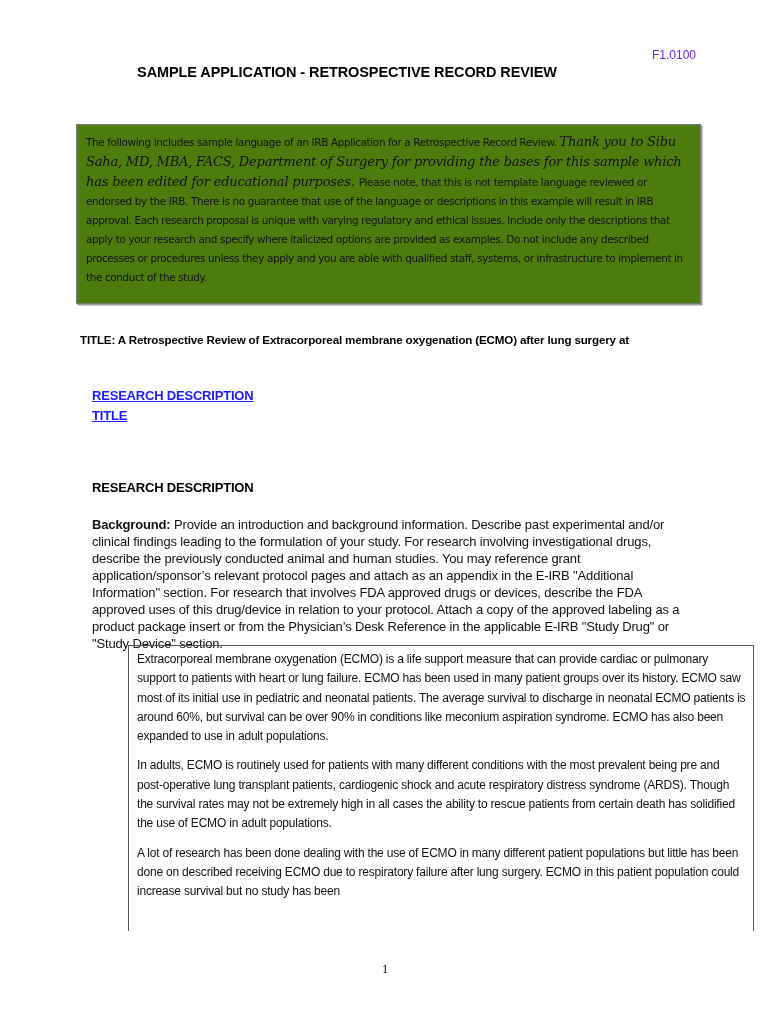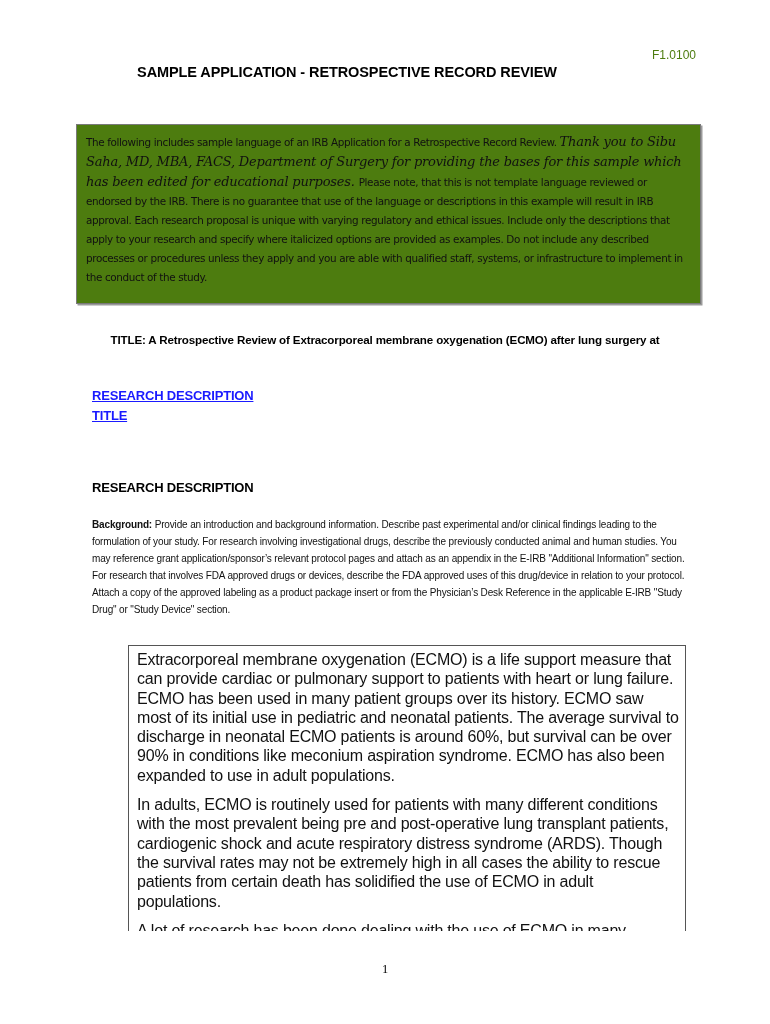--- a/index.html
+++ b/index.html
@@ -1,21 +1,21 @@
 <!DOCTYPE html>
 <html><head>
   <meta charset="utf-8">
   <style>
     * { box-sizing: border-box; margin: 0; padding: 0; }
     html, body { width: 770px; height: 1024px; background: #ffffff; overflow: hidden; }
     body { position: relative; font-family: "Liberation Sans", sans-serif; color: #000; }
 
     .form-code {
       position: absolute; top: 48px; right: 74px;
-      font-family: "Liberation Sans", sans-serif; font-size: 12px; color: #4d7c0f;
+      font-family: "Liberation Sans", sans-serif; font-size: 12px; color: #6d28d9;
     }
     .doc-title {
       position: absolute; top: 64px; left: 0; width: 694px; text-align: center;
       font-family: "Liberation Sans", sans-serif; font-weight: bold; font-size: 14.5px;
       letter-spacing: -0.1px;
     }
 
     .notice-box {
       position: absolute; top: 124px; left: 76px; width: 625px; height: 180px;
       background: #4d7c0f; border: 1px solid #7a7a7a;
@@ -24,21 +24,21 @@
       font-family: "DejaVu Sans", sans-serif; font-size: 10.4px; line-height: 19px;
       letter-spacing: -0.35px; color: #111;
     }
     .notice-box .plain { font-family: "Liberation Sans Narrow", "DejaVu Sans", sans-serif; }
     .notice-box .italic-serif {
       font-family: "DejaVu Serif", serif; font-style: italic; font-size: 13px;
       letter-spacing: -0.2px; line-height: 19px;
     }
 
     .title-block {
-      position: absolute; top: 330px; left: 80px; width: 610px; text-align: center;
+      position: absolute; top: 330px; left: 80px; width: 610px; 
       font-family: "Liberation Sans", sans-serif; font-weight: bold; font-size: 11.6px;
       line-height: 20px; letter-spacing: -0.15px;
     }
 
     .toc {
       position: absolute; top: 386px; left: 92px;
       font-family: "Liberation Sans", sans-serif; font-weight: bold; font-size: 13px;
       line-height: 20px; letter-spacing: -0.2px;
     }
     .toc a {
@@ -46,30 +46,30 @@
     }
 
     .section-heading {
       position: absolute; top: 480px; left: 92px;
       font-family: "Liberation Sans", sans-serif; font-weight: bold; font-size: 13px;
       letter-spacing: -0.2px;
     }
 
     .background-para {
       position: absolute; top: 516px; left: 92px; width: 600px;
-      font-family: "Liberation Sans", sans-serif; font-size: 10px; line-height: 17px;
+      font-family: "Liberation Sans", sans-serif; font-size: 13px; line-height: 17px;
       letter-spacing: -0.15px; color: #111;
     }
     .background-para .label { font-weight: bold; }
 
     .text-box {
-      position: absolute; top: 645px; left: 128px; width: 558px; height: 286px;
+      position: absolute; top: 645px; left: 128px; width: 626px; height: 286px;
       border-left: 1px solid #555; border-right: 1px solid #555; border-top: 1px solid #555;
       padding: 4px 6px 0 8px; overflow: hidden;
-      font-family: "Liberation Sans", sans-serif; font-size: 16px; line-height: 19.3px;
+      font-family: "Liberation Sans", sans-serif; font-size: 12px; line-height: 19.3px;
       letter-spacing: -0.2px; color: #111;
     }
     .text-box p { margin-bottom: 10px; }
 
     .page-number {
       position: absolute; top: 962px; left: 0; width: 770px; text-align: center;
       font-family: "Liberation Serif", serif; font-size: 12.5px;
     }
   </style>
 </head>

